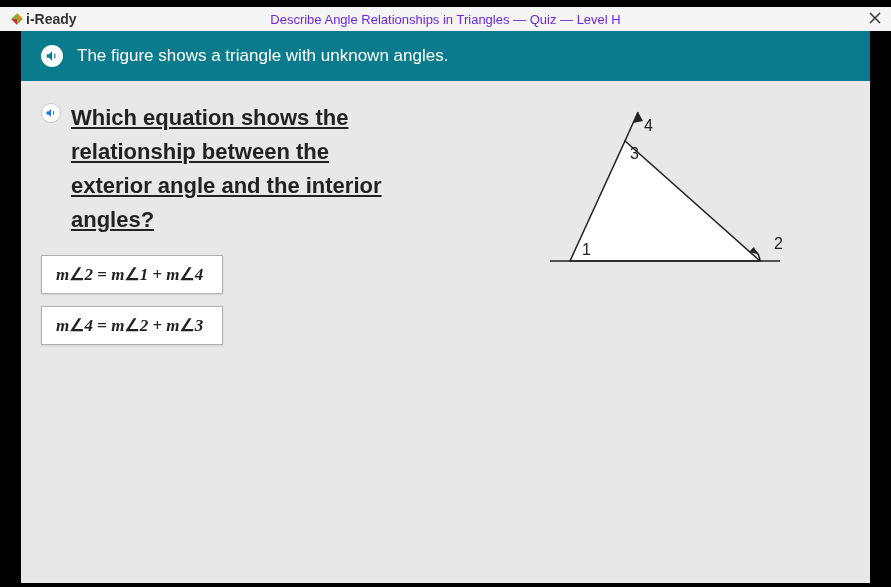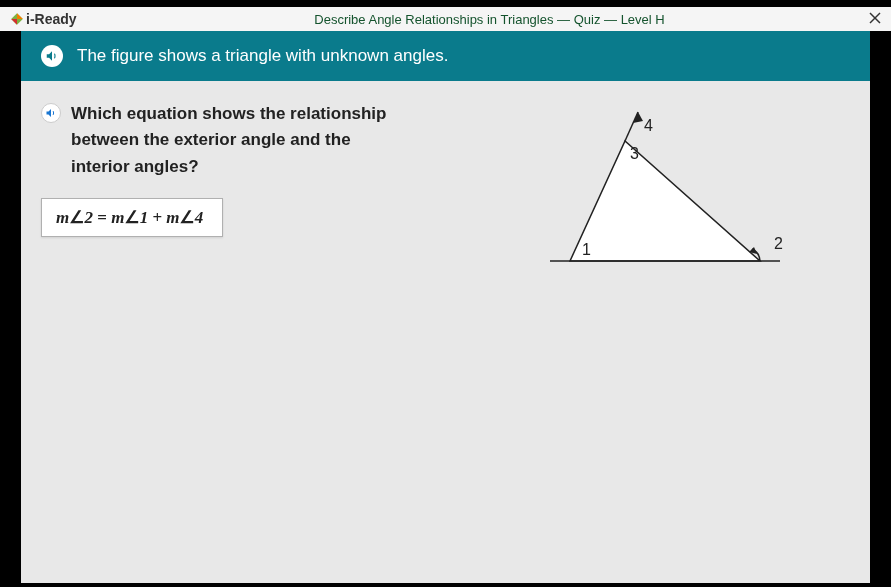--- a/index.html
+++ b/index.html
@@ -38,22 +38,21 @@
     .logo-icon {
       width: 14px;
       height: 14px;
       margin-right: 2px;
     }
     .title-text {
       position: absolute;
       left: 50%;
       transform: translateX(-50%);
       font-size: 13px;
-      color: #14532d;
-      margin-left: 44px;
+      color: #6d28d9;
     }
     .close-btn {
       position: absolute;
       right: 10px;
       font-size: 14px;
       color: #333;
       cursor: pointer;
     }
     .intro-bar {
       background: #0a7b8c;
@@ -112,24 +111,25 @@
       margin-right: 10px;
       margin-top: 2px;
       flex-shrink: 0;
       border: 1px solid #ccc;
     }
     .q-audio svg {
       width: 12px;
       height: 12px;
     }
     .question-text {
-      font-size: 17px;
+      font-size: 22px;
       font-weight: bold;
       color: #222;
       line-height: 1.55;
+      text-decoration: underline;
     }
     .options {
       margin-left: 0px;
       font-weight: bold;
     }
     .option {
       background: #fff;
       border: 1px solid #b0b0b0;
       box-shadow: 0 1px 2px rgba(0,0,0,0.1);
       padding: 8px 14px;
@@ -206,20 +206,23 @@
             <path d="M16 8c1.5 1 1.5 7 0 8" fill="none" stroke="#1976d2" stroke-width="2"></path>
           </svg>
         </div>
         <div class="question-text">Which equation shows the relationship between the exterior angle and the interior angles?</div>
       </div>
 
       <div class="options">
         <div class="option">
           m<span class="angle">∠</span><span>2</span> <span class="plus">=</span> m<span class="angle">∠</span><span>1</span> <span class="plus">+</span> m<span class="angle">∠</span><span>4</span>
         </div>
+        <div class="option">
+          m<span class="angle">∠</span><span>4</span> <span class="plus">=</span> m<span class="angle">∠</span><span>2</span> <span class="plus">+</span> m<span class="angle">∠</span><span>3</span>
+        </div>
       </div>
     </div>
 
     <div class="figure-area">
       <svg viewBox="0 0 280 200">
 
         <polygon points="40,160 230,160 95,40" fill="#fff" stroke="#222" stroke-width="1.5"></polygon>
 
         <line x1="20" y1="160" x2="250" y2="160" stroke="#222" stroke-width="1.5"></line>
 

